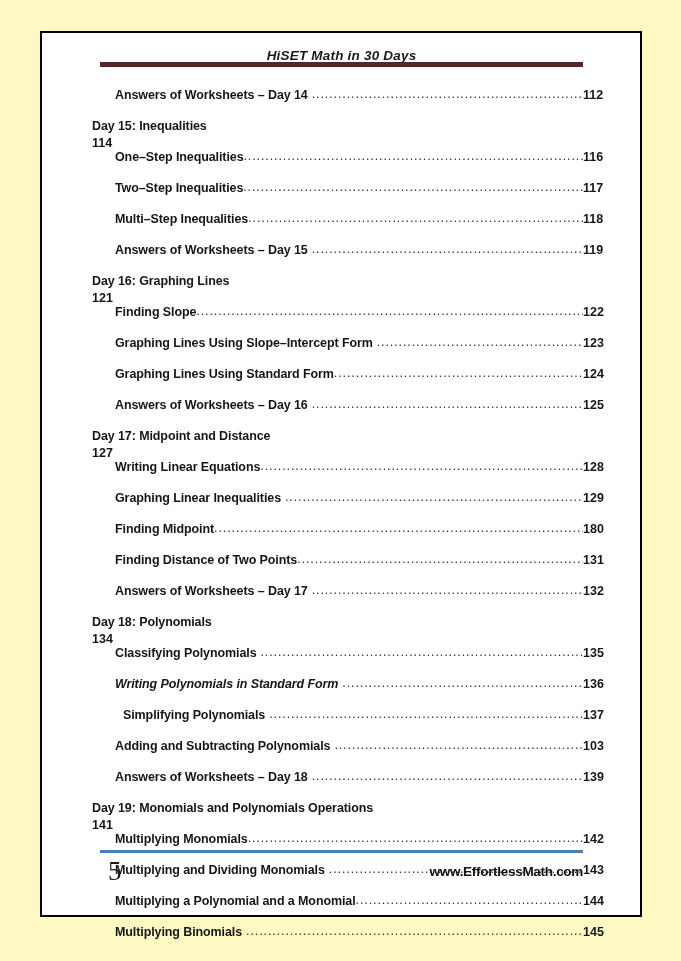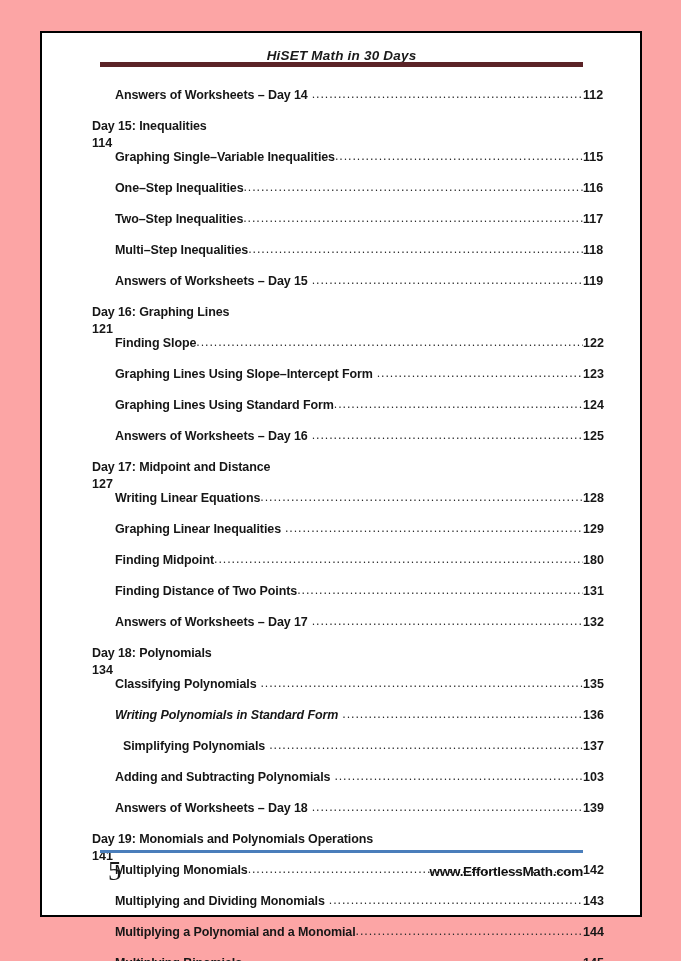--- a/index.html
+++ b/index.html
@@ -11,21 +11,21 @@
     width: 681px;
     height: 961px;
     font-family: "Liberation Sans", sans-serif;
     overflow: hidden;
   }
   .page {
     position: absolute;
     left: 0; top: 0;
     width: 681px;
     height: 961px;
-    background: #fca5a5;
+    background: #fef9c3;
   }
   .page-frame {
     position: absolute;
     left: 40px;
     top: 31px;
     width: 602px;
     height: 886px;
     border: 2px solid #000000;
     box-sizing: border-box;
     background: #ffffff;
@@ -142,25 +142,20 @@
         <span class="title" style="padding-right: 4px;">Answers of Worksheets – Day 14</span>
         <span class="leader"></span>
         <span class="pageno">112</span>
       </div>
       <div class="toc-entry lvl-1">
         <span class="title">Day 15: Inequalities</span>
         <span class="leader"></span>
         <span class="pageno">114</span>
       </div>
       <div class="toc-entry lvl-2">
-        <span class="title">Graphing Single–Variable Inequalities</span>
-        <span class="leader"></span>
-        <span class="pageno">115</span>
-      </div>
-      <div class="toc-entry lvl-2">
         <span class="title">One–Step Inequalities</span>
         <span class="leader"></span>
         <span class="pageno">116</span>
       </div>
       <div class="toc-entry lvl-2">
         <span class="title">Two–Step Inequalities</span>
         <span class="leader"></span>
         <span class="pageno">117</span>
       </div>
       <div class="toc-entry lvl-2">

